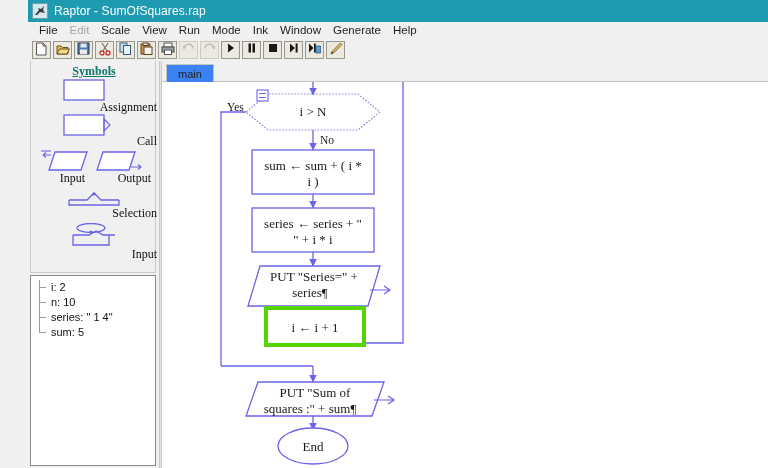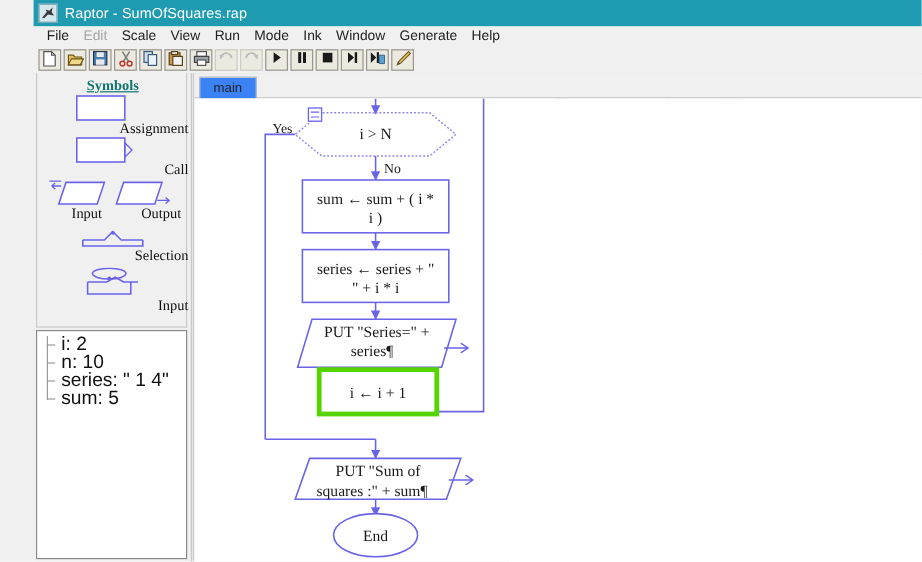--- a/index.html
+++ b/index.html
@@ -84,21 +84,21 @@
   .sym-label{
     position:absolute;font-family:"Liberation Serif",serif;font-size:12px;color:#111;
     text-align:right;white-space:nowrap;
   }
   .sym-shape{position:absolute;}
   .watch-box{
     position:absolute;left:2px;top:214px;width:126px;height:191px;
     background:#ffffff;border:1px solid #8a8a8a;box-sizing:border-box;overflow:hidden;
   }
   .var-row{
-    position:relative;font-family:"Liberation Sans",sans-serif;font-size:16px;color:#111;
+    position:relative;font-family:"Liberation Sans",sans-serif;font-size:11px;color:#111;
     height:15px;line-height:15px;padding-left:20px;white-space:nowrap;
   }
   .var-row:before{
     content:"";position:absolute;left:8px;top:7px;width:7px;height:1px;background:#9a9a9a;
   }
   .var-row:after{
     content:"";position:absolute;left:8px;top:0;width:1px;height:15px;background:#9a9a9a;
   }
   .var-row.last:after{height:8px;}
 

